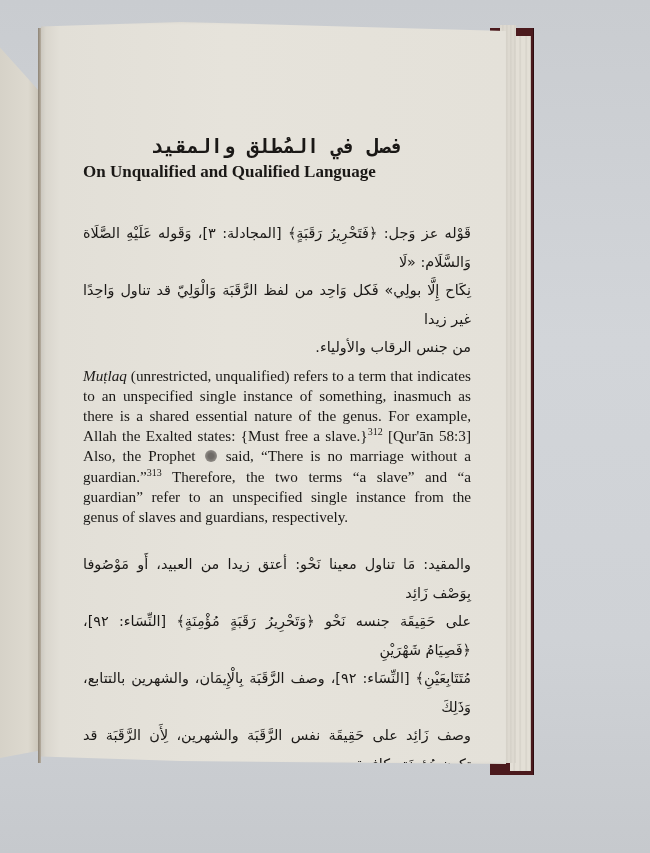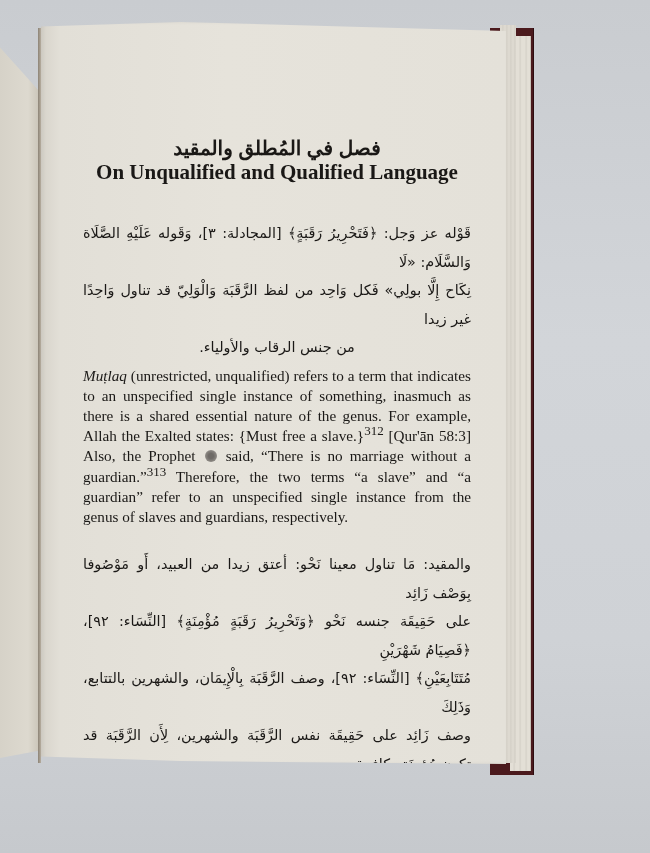--- a/index.html
+++ b/index.html
@@ -61,57 +61,56 @@
       box-shadow: inset 2px 0 4px rgba(0,0,0,0.06);
     }
     .content {
       position: absolute;
       left: 42px; top: 113px;
       width: 388px;
       color: #1a1816;
     }
     .arabic-title {
       text-align: center;
-      font-family: Liberation Sans, sans-serif;
+      font-family: Liberation Mono, monospace;
       font-weight: bold;
       font-size: 20px;
       direction: rtl;
       line-height: 26px;
       letter-spacing: 0;
     }
     .english-title {
-      text-align: center;
       font-family: "Liberation Serif", serif;
       font-weight: bold;
-      font-size: 21px;
+      font-size: 17px;
       line-height: 22px;
       margin-top: 0px;
     }
     .arabic-para {
       direction: rtl;
       text-align: justify;
       font-family: "DejaVu Sans", sans-serif;
       font-size: 14.4px;
       line-height: 28.5px;
       margin-top: 36px;
     }
     .arabic-para.second { margin-top: 23px; }
-    .arabic-para .last { text-align: center; }
+    .arabic-para .last { text-align: right; }
     .english-para {
       font-family: "Liberation Serif", serif;
       font-size: 15.2px;
       line-height: 20.2px;
       text-align: justify;
       margin-top: 4px;
       hyphens: manual;
     }
     .english-para b { font-weight: normal; }
     .english-para i { }
     .english-para sup {
-      font-size: 13px;
+      font-size: 10px;
       vertical-align: 6px;
       line-height: 0;
     }
     .salutation {
       display: inline-block;
       width: 12px; height: 12px;
       border-radius: 50%;
       background: radial-gradient(circle, #6e6a66 30%, #8f8b86 70%);
       vertical-align: -1px;
       margin: 0 2px;

